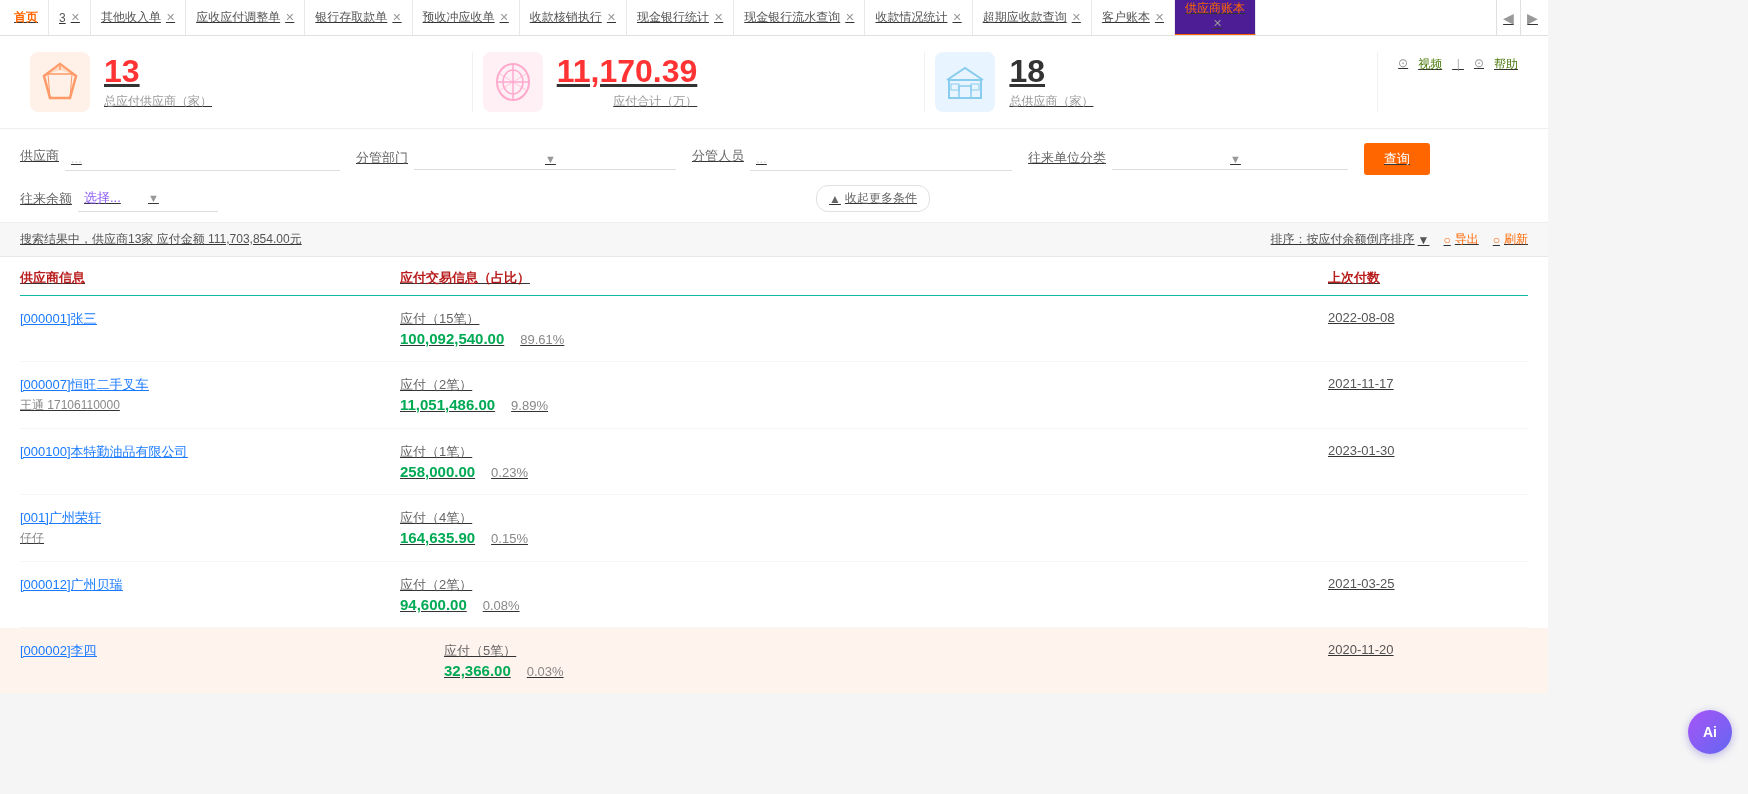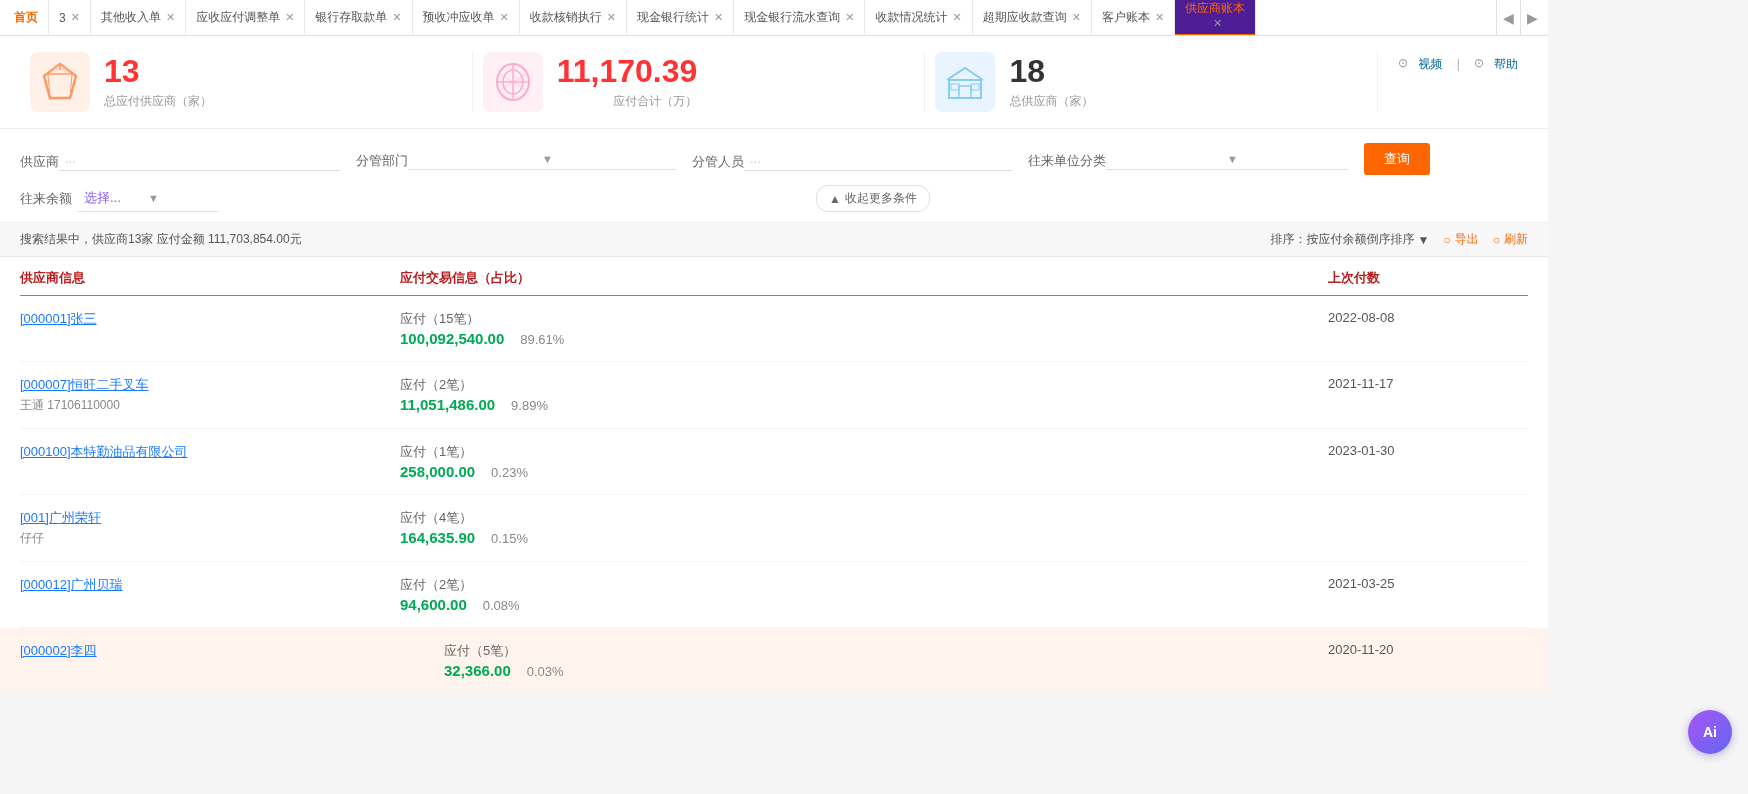--- a/index.html
+++ b/index.html
@@ -89,38 +89,38 @@
     .top-right-links {
       display: flex;
       align-items: flex-start;
       justify-content: flex-end;
       font-size: 12px;
       color: #666;
       gap: 10px;
       padding: 4px 10px 0 20px;
     }
     .top-right-links span { color: #999; }
-    .top-right-links a { color: #0369a1; text-decoration: none; cursor: pointer; }
+    .top-right-links a { color: #4d7c0f; text-decoration: none; cursor: pointer; }
 
     
     .filter-area {
       background: #fff;
       padding: 14px 20px 10px 20px;
       border-bottom: 1px solid #eee;
     }
     .filter-row {
       display: flex;
       align-items: center;
       gap: 16px;
       margin-bottom: 10px;
     }
     .filter-item {
       display: flex;
-      align-items: flex-end;
-      gap: 0;
+      align-items: flex-start;
+      gap: 6px;
       flex: 1;
     }
     .filter-label { font-size: 13px; color: #666; white-space: nowrap; flex-shrink: 0; }
     .filter-input {
       flex: 1;
       border: none;
       border-bottom: 1px solid #ddd;
       padding: 4px 6px;
       font-size: 13px;
       color: #333;
@@ -227,21 +227,21 @@
       cursor: pointer;
     }
     .supplier-sub { font-size: 12px; color: #888; margin-top: 3px; }
     .trans-info { display: flex; flex-direction: column; gap: 2px; }
     .trans-label { font-size: 13px; color: #666; }
     .trans-amount { font-size: 15px; color: #00aa55; font-weight: bold; }
     .trans-pct { font-size: 13px; color: #888; margin-left: 16px; }
     .trans-row { display: flex; align-items: baseline; gap: 0; }
     .last-pay-date { font-size: 13px; color: #555; }
 
-    .page-wrap { position: relative; width: 1548px; min-height: 794px; overflow: hidden; }
+    .page-wrap { position: relative; width: 1548px; min-height: 794px; overflow: hidden; text-decoration: underline; }
   </style>
 </head>
 <body>
 
 <div class="page-wrap">
 
   <div class="top-nav">
     <div class="nav-tab home">
       <span>首页</span>
     </div>

